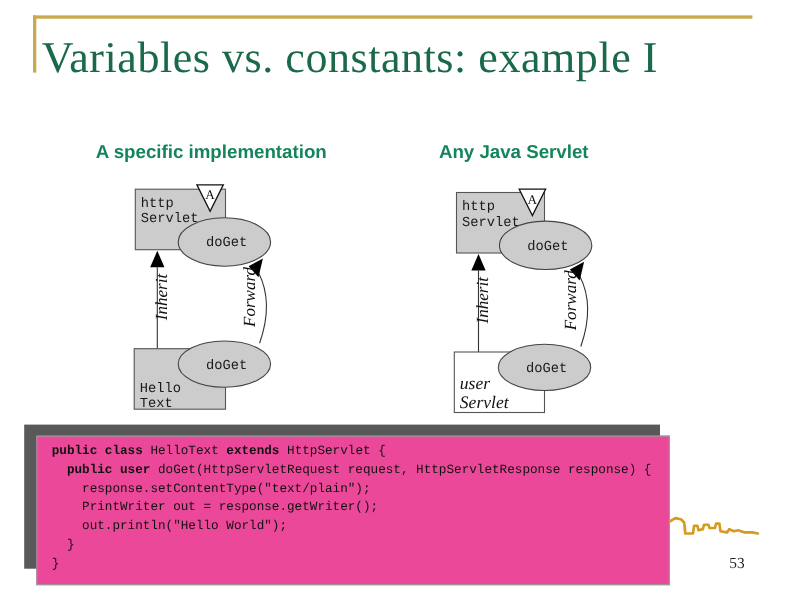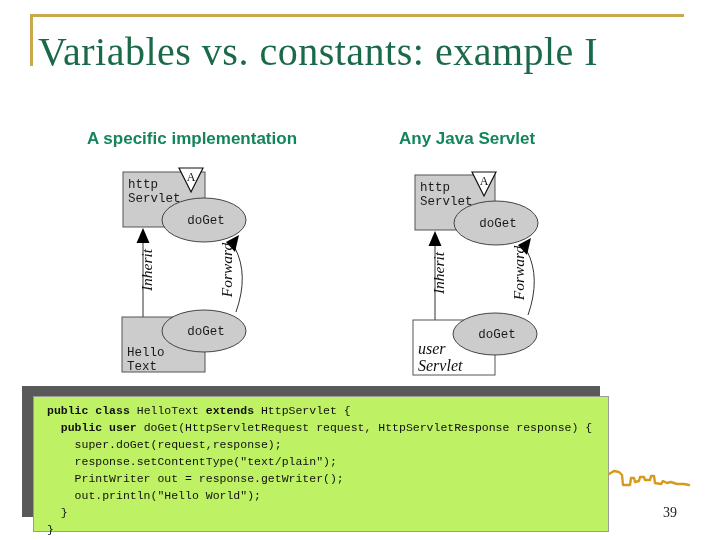--- a/index.html
+++ b/index.html
@@ -25,21 +25,21 @@
   .diagram.left{left:105px;}
   .diagram.right{left:397px;}
   .mono-label{font-family:"Liberation Mono",monospace;font-size:12.5px;fill:#1a1a1a;}
   .rot-label{font-family:"Liberation Serif",serif;font-style:italic;font-size:15.5px;fill:#111;}
   .var-label{font-family:"Liberation Serif",serif;font-style:italic;font-size:16px;fill:#111;}
   .marker-a{font-family:"Liberation Serif",serif;font-size:12px;fill:#111;}
   
   .code-shadow{position:absolute;left:22px;top:386px;width:578px;height:131px;background:var(--shadow-gray);}
   .code-box{
     position:absolute;left:33px;top:396px;width:576px;height:136px;
-    background:#bef264;border:1px solid #9a9a9a;box-sizing:border-box;
+    background:#ec4899;border:1px solid #9a9a9a;box-sizing:border-box;
     padding:5px 0 0 13px;
   }
   .code-line{
     font-family:"Liberation Mono",monospace;font-size:11.5px;line-height:17px;
     color:#111;white-space:pre;
   }
   .code-line .b{font-weight:bold;}
   .squiggle{position:absolute;left:605px;top:462px;}
   .page-number{
     position:absolute;left:663px;top:505px;font-family:"Liberation Serif",serif;
@@ -104,28 +104,27 @@
     <text class="mono-label" x="100" y="181" text-anchor="middle">doGet</text>
     <text class="var-label" x="21" y="197">user</text>
     <text class="var-label" x="21" y="214">Servlet</text>
   </svg>
 
   <div class="code-shadow"></div>
   <div class="code-box">
     <div>
         <div class="code-line"><span class="b">public class</span><span> HelloText </span><span class="b">extends</span><span> HttpServlet {</span></div>
         <div class="code-line"><span>  </span><span class="b">public user</span><span> doGet(HttpServletRequest request, HttpServletResponse response) {</span></div>
-        <div class="code-line"><span>    super.doGet(request,response);</span></div>
         <div class="code-line"><span>    response.setContentType("text/plain");</span></div>
         <div class="code-line"><span>    PrintWriter out = response.getWriter();</span></div>
         <div class="code-line"><span>    out.println("Hello World");</span></div>
         <div class="code-line"><span>  }</span></div>
         <div class="code-line"><span>}</span></div>
       </div>
   </div>
 
   <svg class="squiggle" width="95" height="35" viewBox="0 0 95 35">
     <polyline points="4,12 9,9 14,10 17,13 18,23 25,23 26,16 29,16 30,20 34,19 35,15 39,15 40,18 45,18 46,14 49,14 50,21 56,22 58,19 62,21 66,20 72,22 79,22 84,23" fill="none" stroke="#d79a1e" stroke-width="2.4" stroke-linejoin="round" stroke-linecap="round"></polyline>
   </svg>
 
-  <div class="page-number">39</div>
+  <div class="page-number">53</div>
 
 </div>
 
 </body></html>

